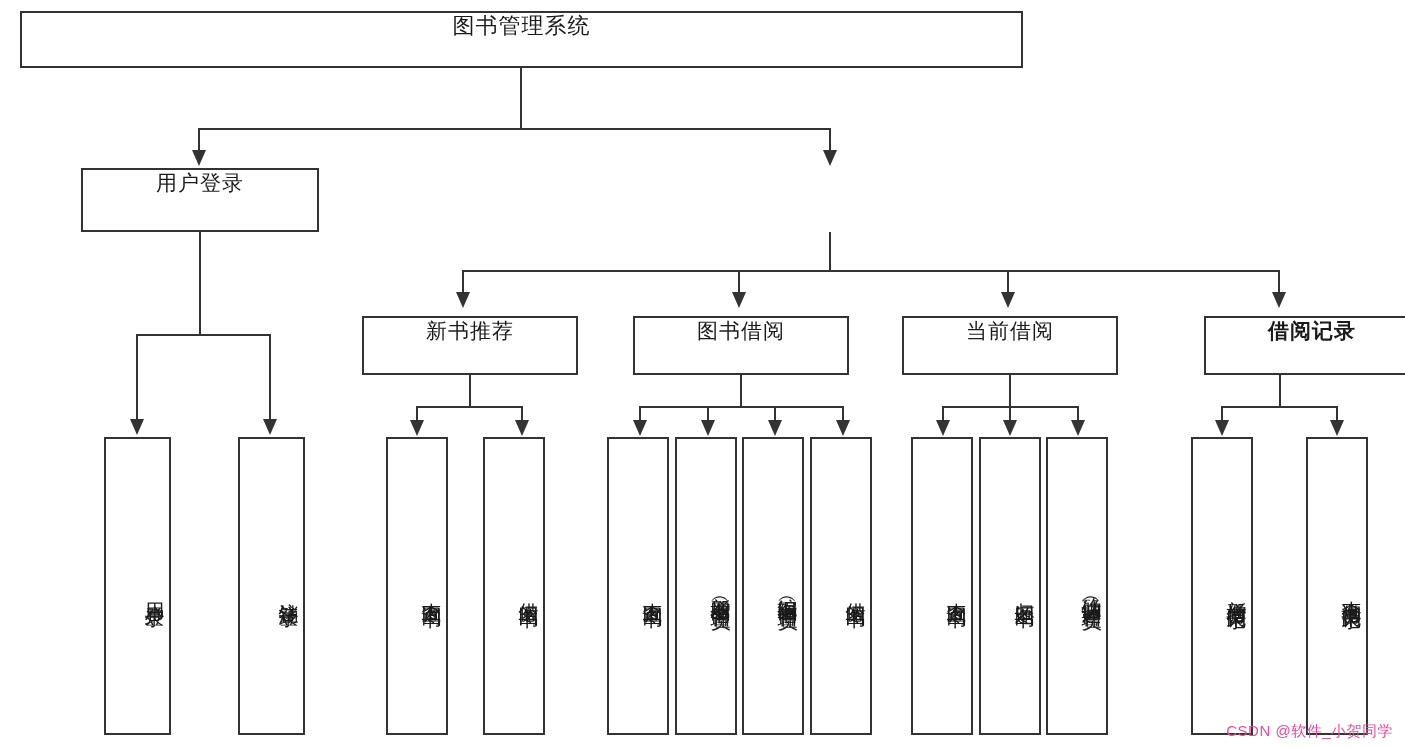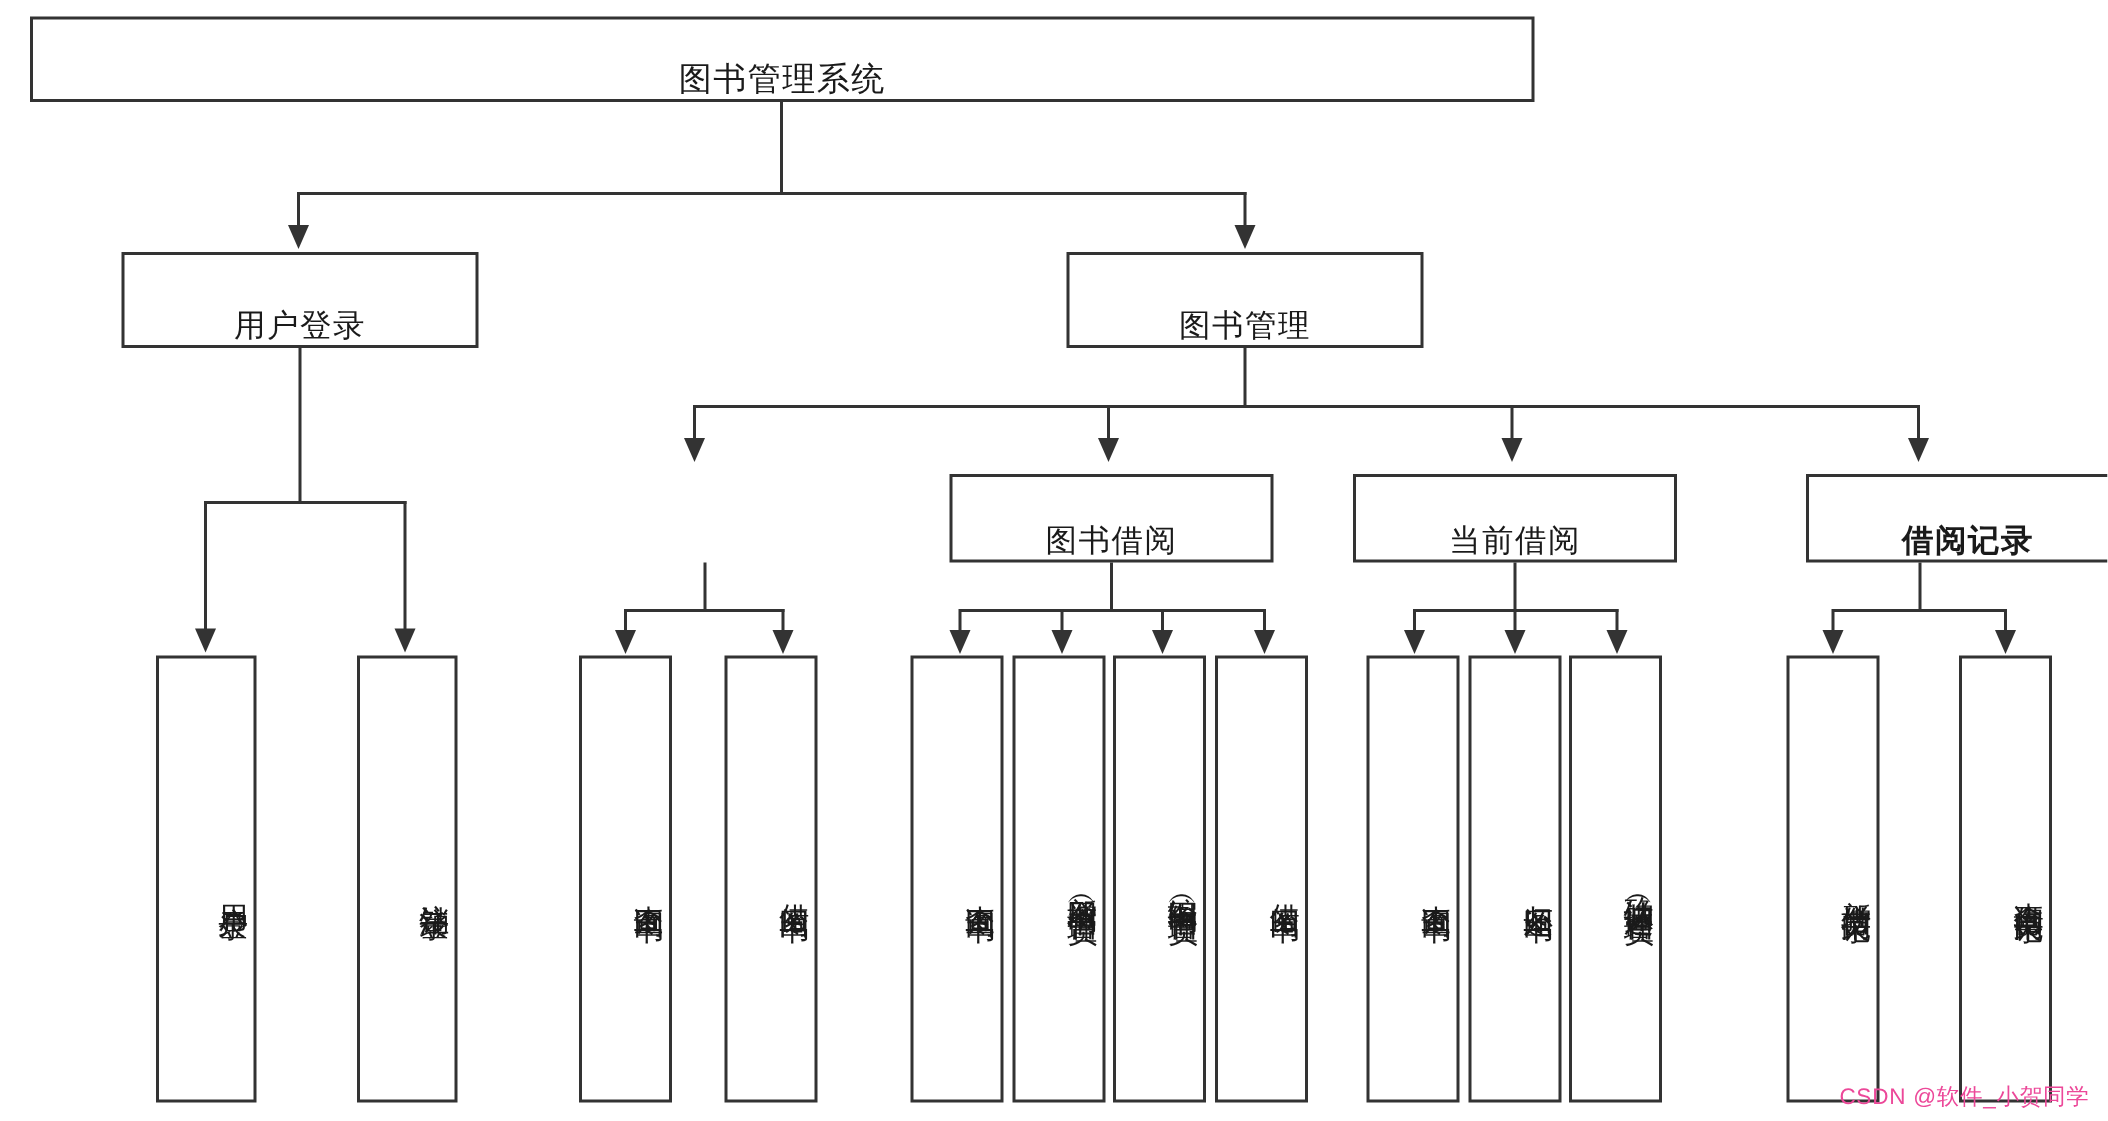--- a/index.html
+++ b/index.html
@@ -16,21 +16,21 @@
     height: 747px;
     background: #ffffff;
     overflow: hidden;
   }
   .node {
     position: absolute;
     box-sizing: border-box;
     border: 2px solid #333333;
     background: #ffffff;
     display: flex;
-    align-items: flex-end;
+    align-items: flex-start;
     justify-content: center;
     color: #1a1a1a;
   }
   .node.horiz {
     font-size: 21px;
     letter-spacing: 1px;
     line-height: 1.2;
   }
   .node.vert {
     writing-mode: vertical-rl;
@@ -85,43 +85,43 @@
 
   <div class="conn v" style="left:520px; top:68px; width:2px; height:61px;"></div>
   <div class="conn h" style="left:199px; top:128px; width:632px; height:2px;"></div>
   <div class="conn v" style="left:198px; top:128px; width:2px; height:24px;"></div>
   <div class="arrow" style="left:192px; top:150px;"></div>
   <div class="conn v" style="left:829px; top:128px; width:2px; height:24px;"></div>
   <div class="arrow" style="left:823px; top:150px;"></div>
 
   <div class="node horiz" style="left:81px; top:168px; width:238px; height:64px;">
     <span>用户登录</span>
-  </div>
-  <div class="node horiz" style="left:711px; top:168px; width:238px; height:64px;">
-    <span>图书管理</span>
   </div>
 
   <div class="conn v" style="left:199px; top:232px; width:2px; height:103px;"></div>
   <div class="conn h" style="left:137px; top:334px; width:134px; height:2px;"></div>
   <div class="conn v" style="left:136px; top:334px; width:2px; height:87px;"></div>
   <div class="arrow" style="left:130px; top:419px;"></div>
   <div class="conn v" style="left:269px; top:334px; width:2px; height:87px;"></div>
   <div class="arrow" style="left:263px; top:419px;"></div>
 
   <div class="conn v" style="left:829px; top:232px; width:2px; height:39px;"></div>
   <div class="conn h" style="left:463px; top:270px; width:817px; height:2px;"></div>
   <div class="conn v" style="left:462px; top:270px; width:2px; height:24px;"></div>
   <div class="arrow" style="left:456px; top:292px;"></div>
   <div class="conn v" style="left:738px; top:270px; width:2px; height:24px;"></div>
   <div class="arrow" style="left:732px; top:292px;"></div>
   <div class="conn v" style="left:1007px; top:270px; width:2px; height:24px;"></div>
   <div class="arrow" style="left:1001px; top:292px;"></div>
   <div class="conn v" style="left:1278px; top:270px; width:2px; height:24px;"></div>
   <div class="arrow" style="left:1272px; top:292px;"></div>
 
+  <div class="node horiz" style="left:362px; top:316px; width:216px; height:59px;">
+    <span>新书推荐</span>
+  </div>
   <div class="node horiz" style="left:902px; top:316px; width:216px; height:59px;">
     <span>当前借阅</span>
   </div>
   <div class="node horiz" style="left:633px; top:316px; width:216px; height:59px;">
     <span>图书借阅</span>
   </div>
   <div class="node horiz" style="left:1204px; top:316px; width:216px; height:59px;font-weight:bold;">
     <span>借阅记录</span>
   </div>
 

